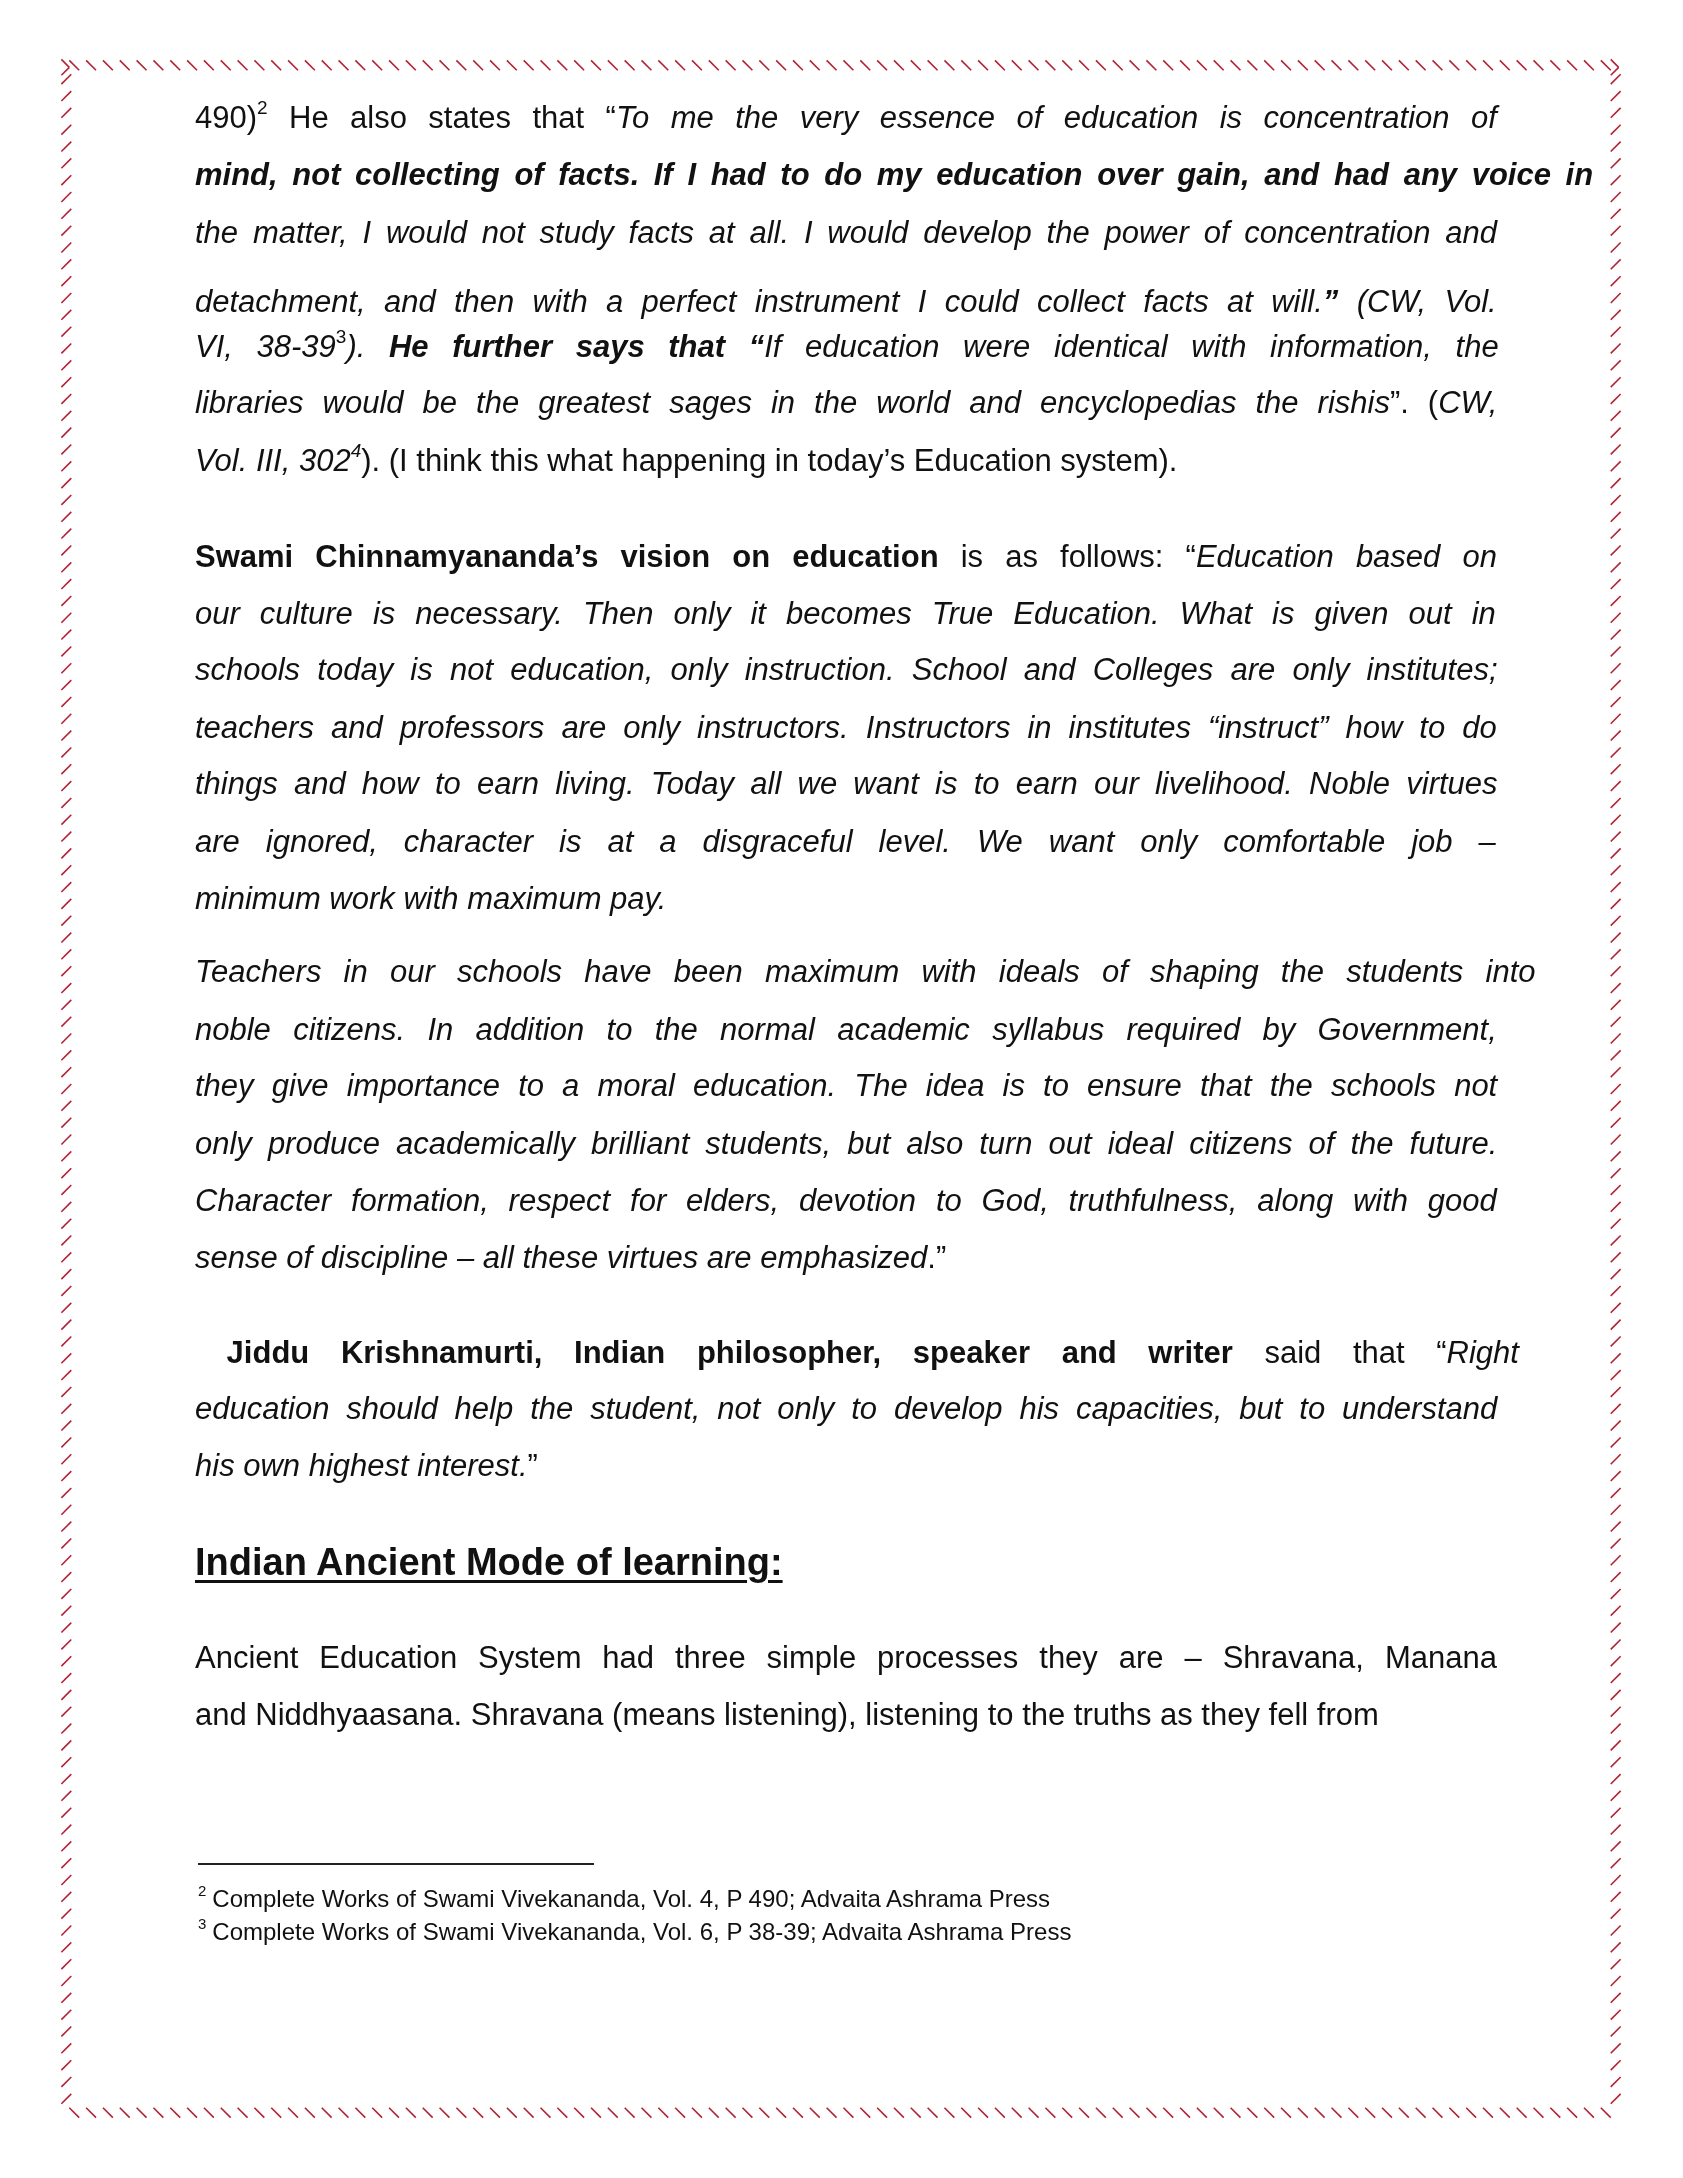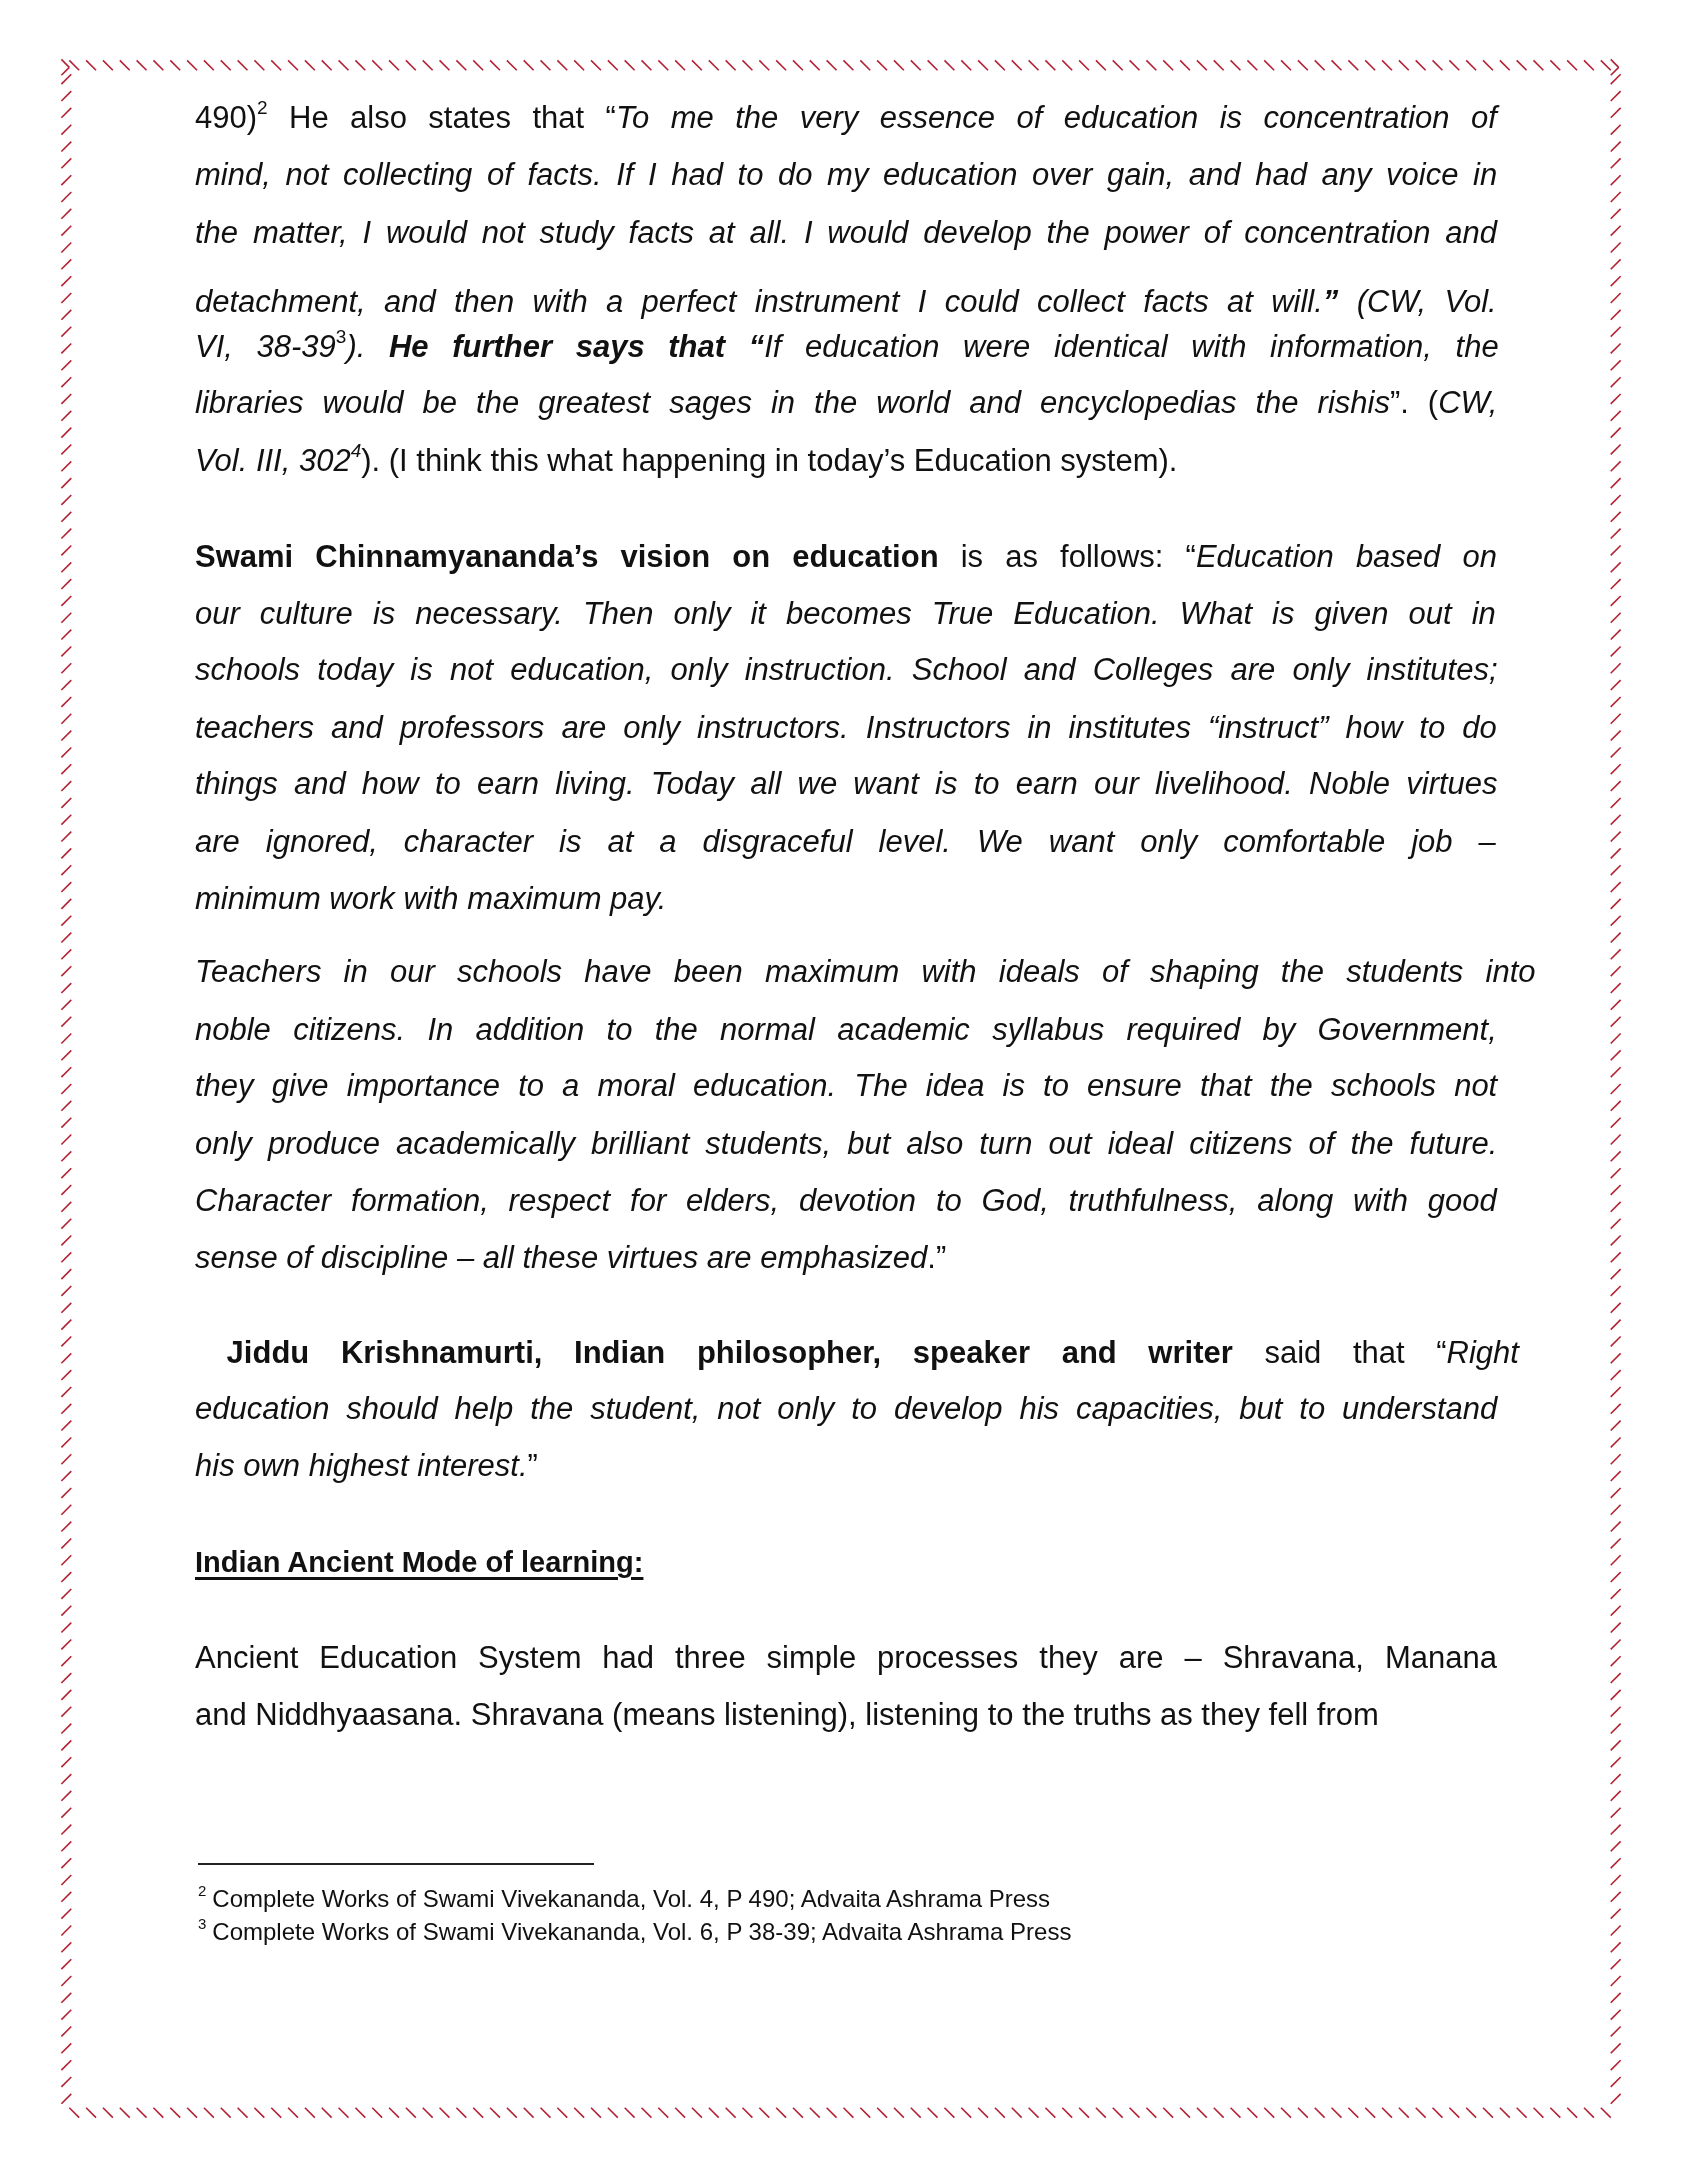--- a/index.html
+++ b/index.html
@@ -23,21 +23,21 @@
     white-space: nowrap;
     transform-origin: left center;
   }
   .line .inner { display: inline-block; white-space: nowrap; transform-origin: left center; }
   .i { font-style: italic; }
   .b { font-weight: bold; }
   .bi { font-weight: bold; font-style: italic; }
   sup { font-size: 19px; line-height: 0; position: relative; top: -3px; vertical-align: super; }
   #heading {
     position: absolute; left: 195px; top: 1542px;
-    font-size: 29px; font-weight: bold; text-decoration: underline;
+    font-size: 38px; font-weight: bold; text-decoration: underline;
     text-decoration-thickness: 3px; text-underline-offset: 5px;
     line-height: 40px; white-space: nowrap;
   }
   #footnote-rule {
     position: absolute; left: 198px; top: 1863px; width: 396px; height: 0;
     border-top: 2px solid #222222;
   }
   .fn {
     position: absolute; left: 198px; height: 32px; line-height: 32px;
     font-size: 24px; white-space: nowrap; color: #111111;
@@ -476,21 +476,21 @@
       <line x1="62" y1="2125" x2="72" y2="2115" stroke="#b22234" stroke-width="1.6"></line>
       <line x1="1627" y1="2125" x2="1637" y2="2115" stroke="#b22234" stroke-width="1.6"></line>
       <line x1="62" y1="60" x2="70" y2="68" stroke="#b22234" stroke-width="1.6"></line>
       <line x1="70" y1="68" x2="62" y2="76" stroke="#b22234" stroke-width="1.6"></line>
       <line x1="1627" y1="60" x2="1635" y2="68" stroke="#b22234" stroke-width="1.6"></line>
       <line x1="1635" y1="68" x2="1627" y2="76" stroke="#b22234" stroke-width="1.6"></line>
     </svg>
 
   <div id="body-text">
       <div class="line" style="top: 98px;"><span class="inner"><span style="word-spacing: 12.8px;">490)</span><sup style="word-spacing: 12.8px;">2</sup><span style="word-spacing: 12.8px;"> He also states that “</span><span class="i" style="word-spacing: 12.8px;">To me the very essence of education is concentration of</span></span></div>
-      <div class="line" style="top: 155px;"><span class="inner"><span class="i" style="word-spacing: 6px;">mind, not collecting of facts. If I had to do my education over gain, and had any voice in</span></span></div>
+      <div class="line" style="top: 155px;"><span class="inner"><span class="i" style="word-spacing: 6px; font-weight: bold;">mind, not collecting of facts. If I had to do my education over gain, and had any voice in</span></span></div>
       <div class="line" style="top: 213px;"><span class="inner"><span class="i" style="word-spacing: 6.2px;">the matter, I would not study facts at all. I would develop the power of concentration and</span></span></div>
       <div class="line" style="top: 269px; margin-top: 13px;"><span class="inner"><span class="i" style="word-spacing: 9.7px;">detachment, and then with a perfect instrument I could collect facts at will.</span><span class="bi" style="word-spacing: 9.7px;">”</span><span class="i" style="word-spacing: 9.7px;"> (CW, Vol.</span></span></div>
       <div class="line" style="top: 327px;"><span class="inner"><span class="i" style="word-spacing: 15px;">VI, 38-39</span><sup style="word-spacing: 15px;">3</sup><span class="i" style="word-spacing: 15px;">). </span><span class="bi" style="word-spacing: 15px;">He further says that “</span><span class="i" style="word-spacing: 15px;">If education were identical with information, the</span></span></div>
       <div class="line" style="top: 383px;"><span class="inner"><span class="i" style="word-spacing: 10.4px;">libraries would be the greatest sages in the world and encyclopedias the rishis</span><span style="word-spacing: 10.4px;">”. (</span><span class="i" style="word-spacing: 10.4px;">CW,</span></span></div>
       <div class="line" style="top: 441px;"><span class="inner"><span class="i">Vol. III, 302</span><sup class="i">4</sup><span>). (I think this what happening in today’s Education system).</span></span></div>
       <div class="line" style="top: 537px;"><span class="inner"><span class="b" style="word-spacing: 13.5px;">Swami Chinnamyananda’s vision on education</span><span style="word-spacing: 13.5px;"> is as follows: “</span><span class="i" style="word-spacing: 13.5px;">Education based on</span></span></div>
       <div class="line" style="top: 594px;"><span class="inner"><span class="i" style="word-spacing: 11.4px;">our culture is necessary. Then only it becomes True Education. What is given out in</span></span></div>
       <div class="line" style="top: 650px;"><span class="inner"><span class="i" style="word-spacing: 8.6px;">schools today is not education, only instruction. School and Colleges are only institutes;</span></span></div>
       <div class="line" style="top: 708px;"><span class="inner"><span class="i" style="word-spacing: 8.4px;">teachers and professors are only instructors. Instructors in institutes “instruct” how to do</span></span></div>
       <div class="line" style="top: 764px;"><span class="inner"><span class="i" style="word-spacing: 7.6px;">things and how to earn living. Today all we want is to earn our livelihood. Noble virtues</span></span></div>

